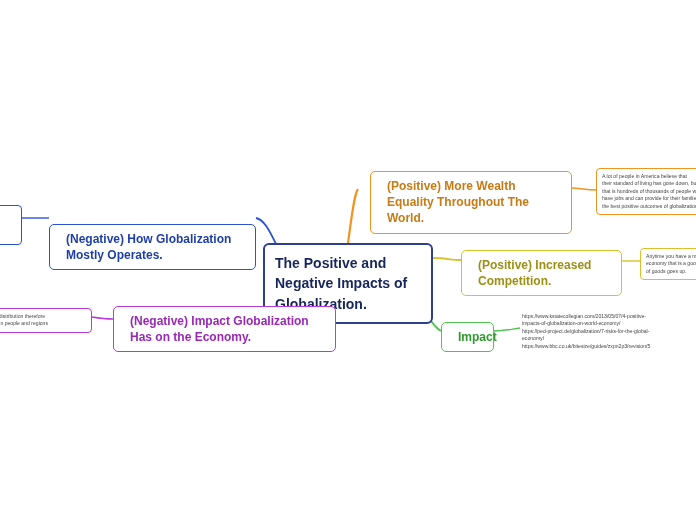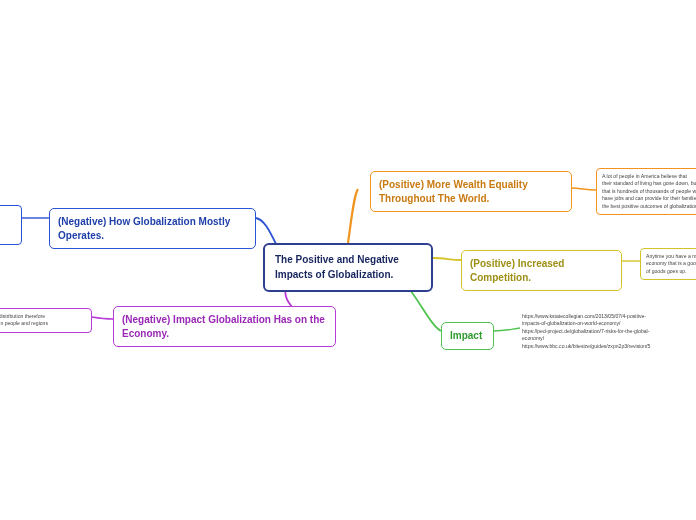--- a/index.html
+++ b/index.html
@@ -27,35 +27,35 @@
     width: 696px;
     height: 520px;
     overflow: visible;
   }
   .node {
     position: absolute;
     box-sizing: border-box;
     border-radius: 5px;
     background: #ffffff;
     border: 1px solid #888;
-    padding: 6px 8px;
-    font-size: 10px;
+    padding: 6px 16px;
+    font-size: 12px;
     line-height: 1.35;
     font-weight: bold;
     color: #333333;
   }
   .node.root {
     border: 2px solid #2e3f8f;
     color: #17255e;
-    font-size: 10px;
+    font-size: 14px;
     padding: 8px 10px;
     line-height: 1.45;
     border-radius: 6px;
   }
-  .node.blue   { border-color: #2b52d4; color: #1f3fa8; }
+  .node.blue   { border-color: #2b52d4; color: #1f3fa8; margin-top: 16px; }
   .node.orange { border-color: #f0941f; color: #c97a12; }
   .node.yellow { border-color: #d6c32a; color: #9d8f14; }
   .node.green  { border-color: #4fc44f; color: #2f9b2f; }
   .node.purple { border-color: #b83bd6; color: #9a28b6; }
   .leaf {
     position: absolute;
     box-sizing: border-box;
     border-radius: 4px;
     background: #ffffff;
     border: 1px solid #999;

